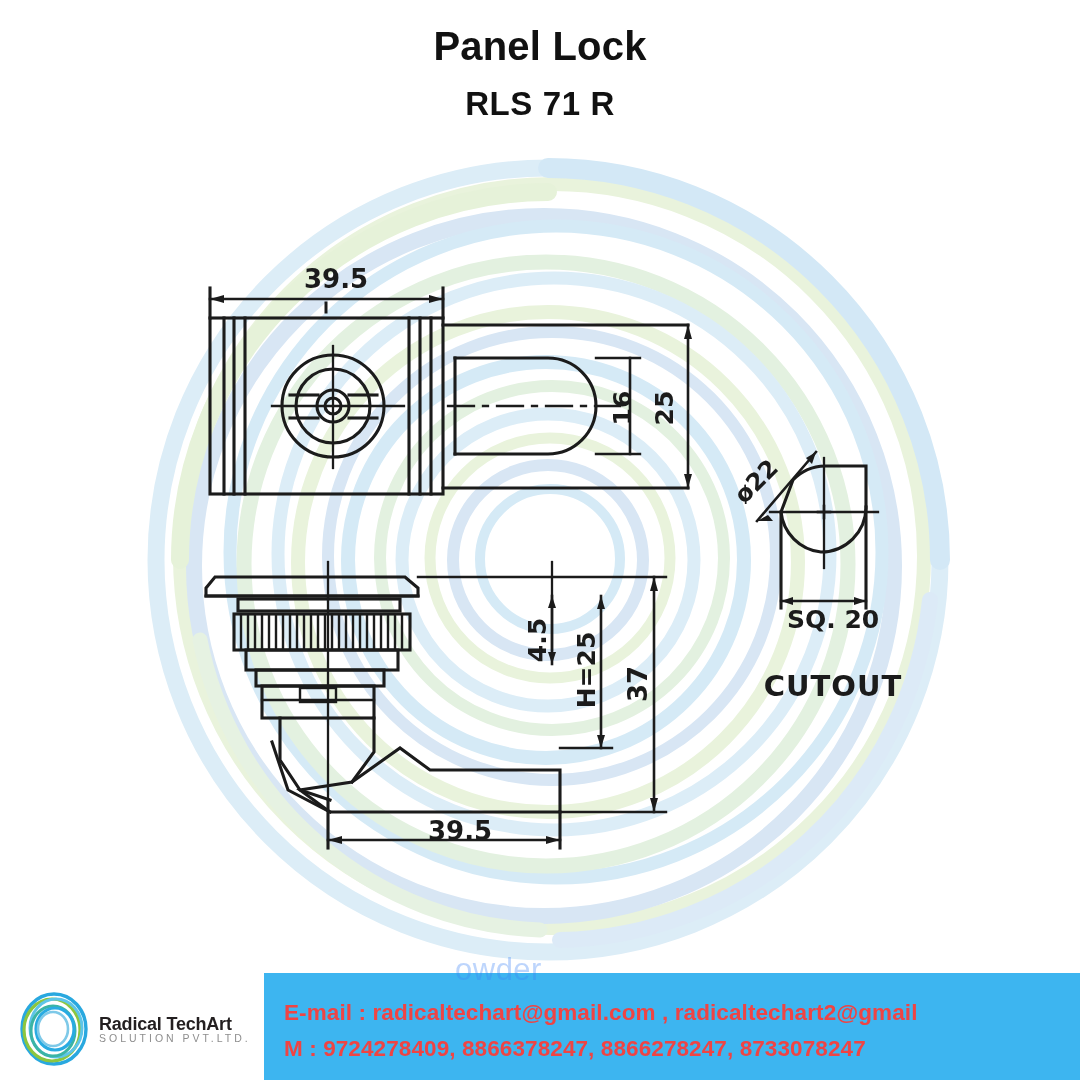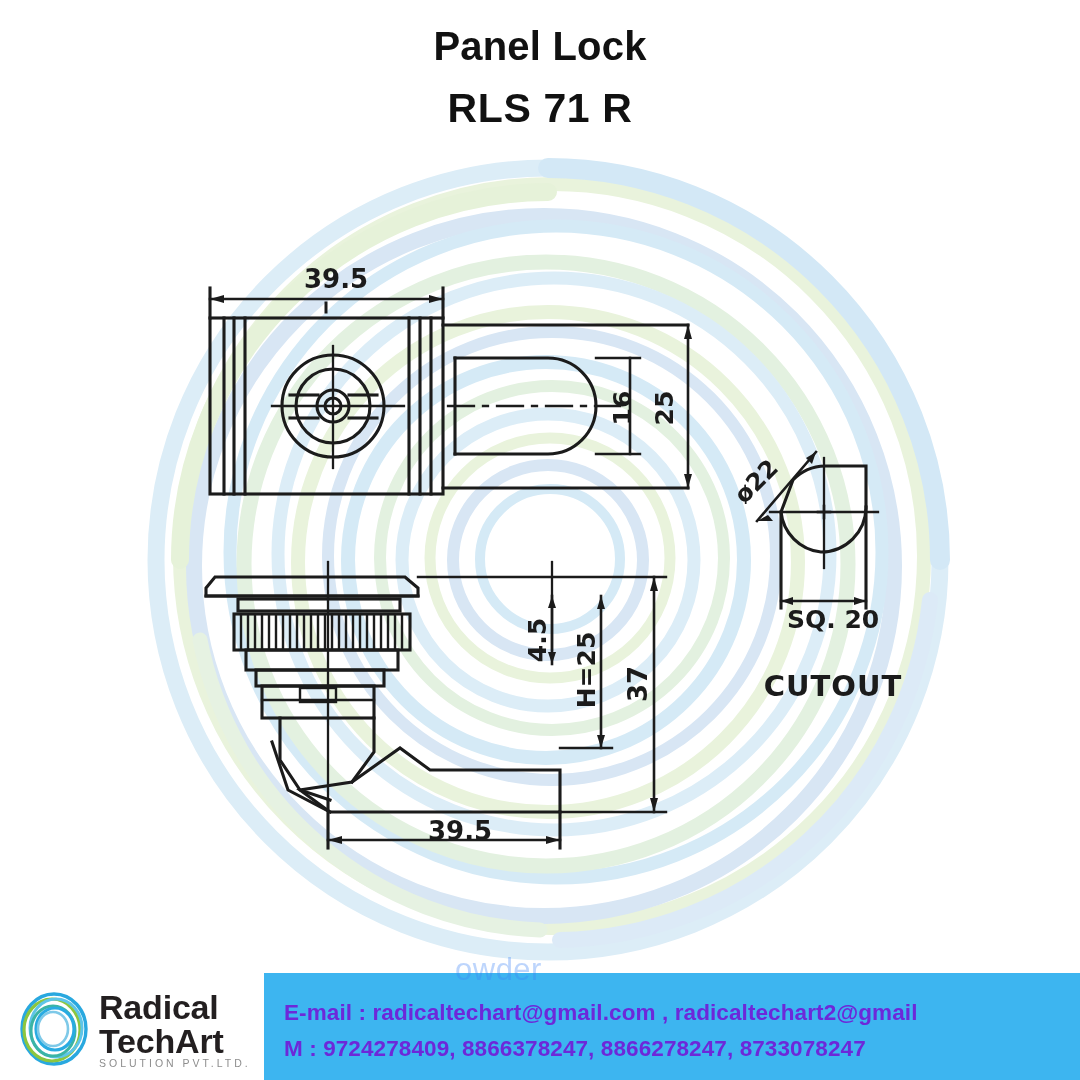--- a/index.html
+++ b/index.html
@@ -34,21 +34,21 @@
   }
   #main-title {
     font-size:40px;
     font-weight:bold;
     color:#111111;
     letter-spacing:0.2px;
     line-height:1.15;
   }
   #sub-title {
     margin-top:16px;
-    font-size:41px;
+    font-size:33px;
     font-weight:bold;
     color:#111111;
     letter-spacing:0.6px;
   }
 
   
   #drawing {
     position:absolute;
     left:0; top:0;
     width:1080px; height:1080px;
@@ -83,41 +83,41 @@
     z-index:11;
     pointer-events:none;
     font-family:"Liberation Sans", sans-serif;
   }
   #footer-lines {
     position:absolute;
     left:284px; top:18px;
     z-index:12;
   }
   .f-line {
-    color:#6d28d9;
+    color:#ef4444;
     font-size:22.5px;
     font-weight:bold;
     line-height:1.62;
     white-space:nowrap;
     letter-spacing:0.1px;
   }
 
   
   #logo {
     position:absolute;
     left:18px; top:986px;
     width:244px; height:86px;
     z-index:12;
     display:flex;
     align-items:center;
   }
   #logo-mark { width:74px; height:78px; flex:0 0 74px; }
   #logo-words { margin-left:7px; }
   #logo-name {
-    font-size:34px;
+    font-size:18px;
     font-weight:bold;
     color:#231f20;
     line-height:1;
     letter-spacing:-0.2px;
   }
   #logo-tag {
     font-size:10.5px;
     color:#8d8d8d;
     letter-spacing:3.0px;
     line-height:1;

